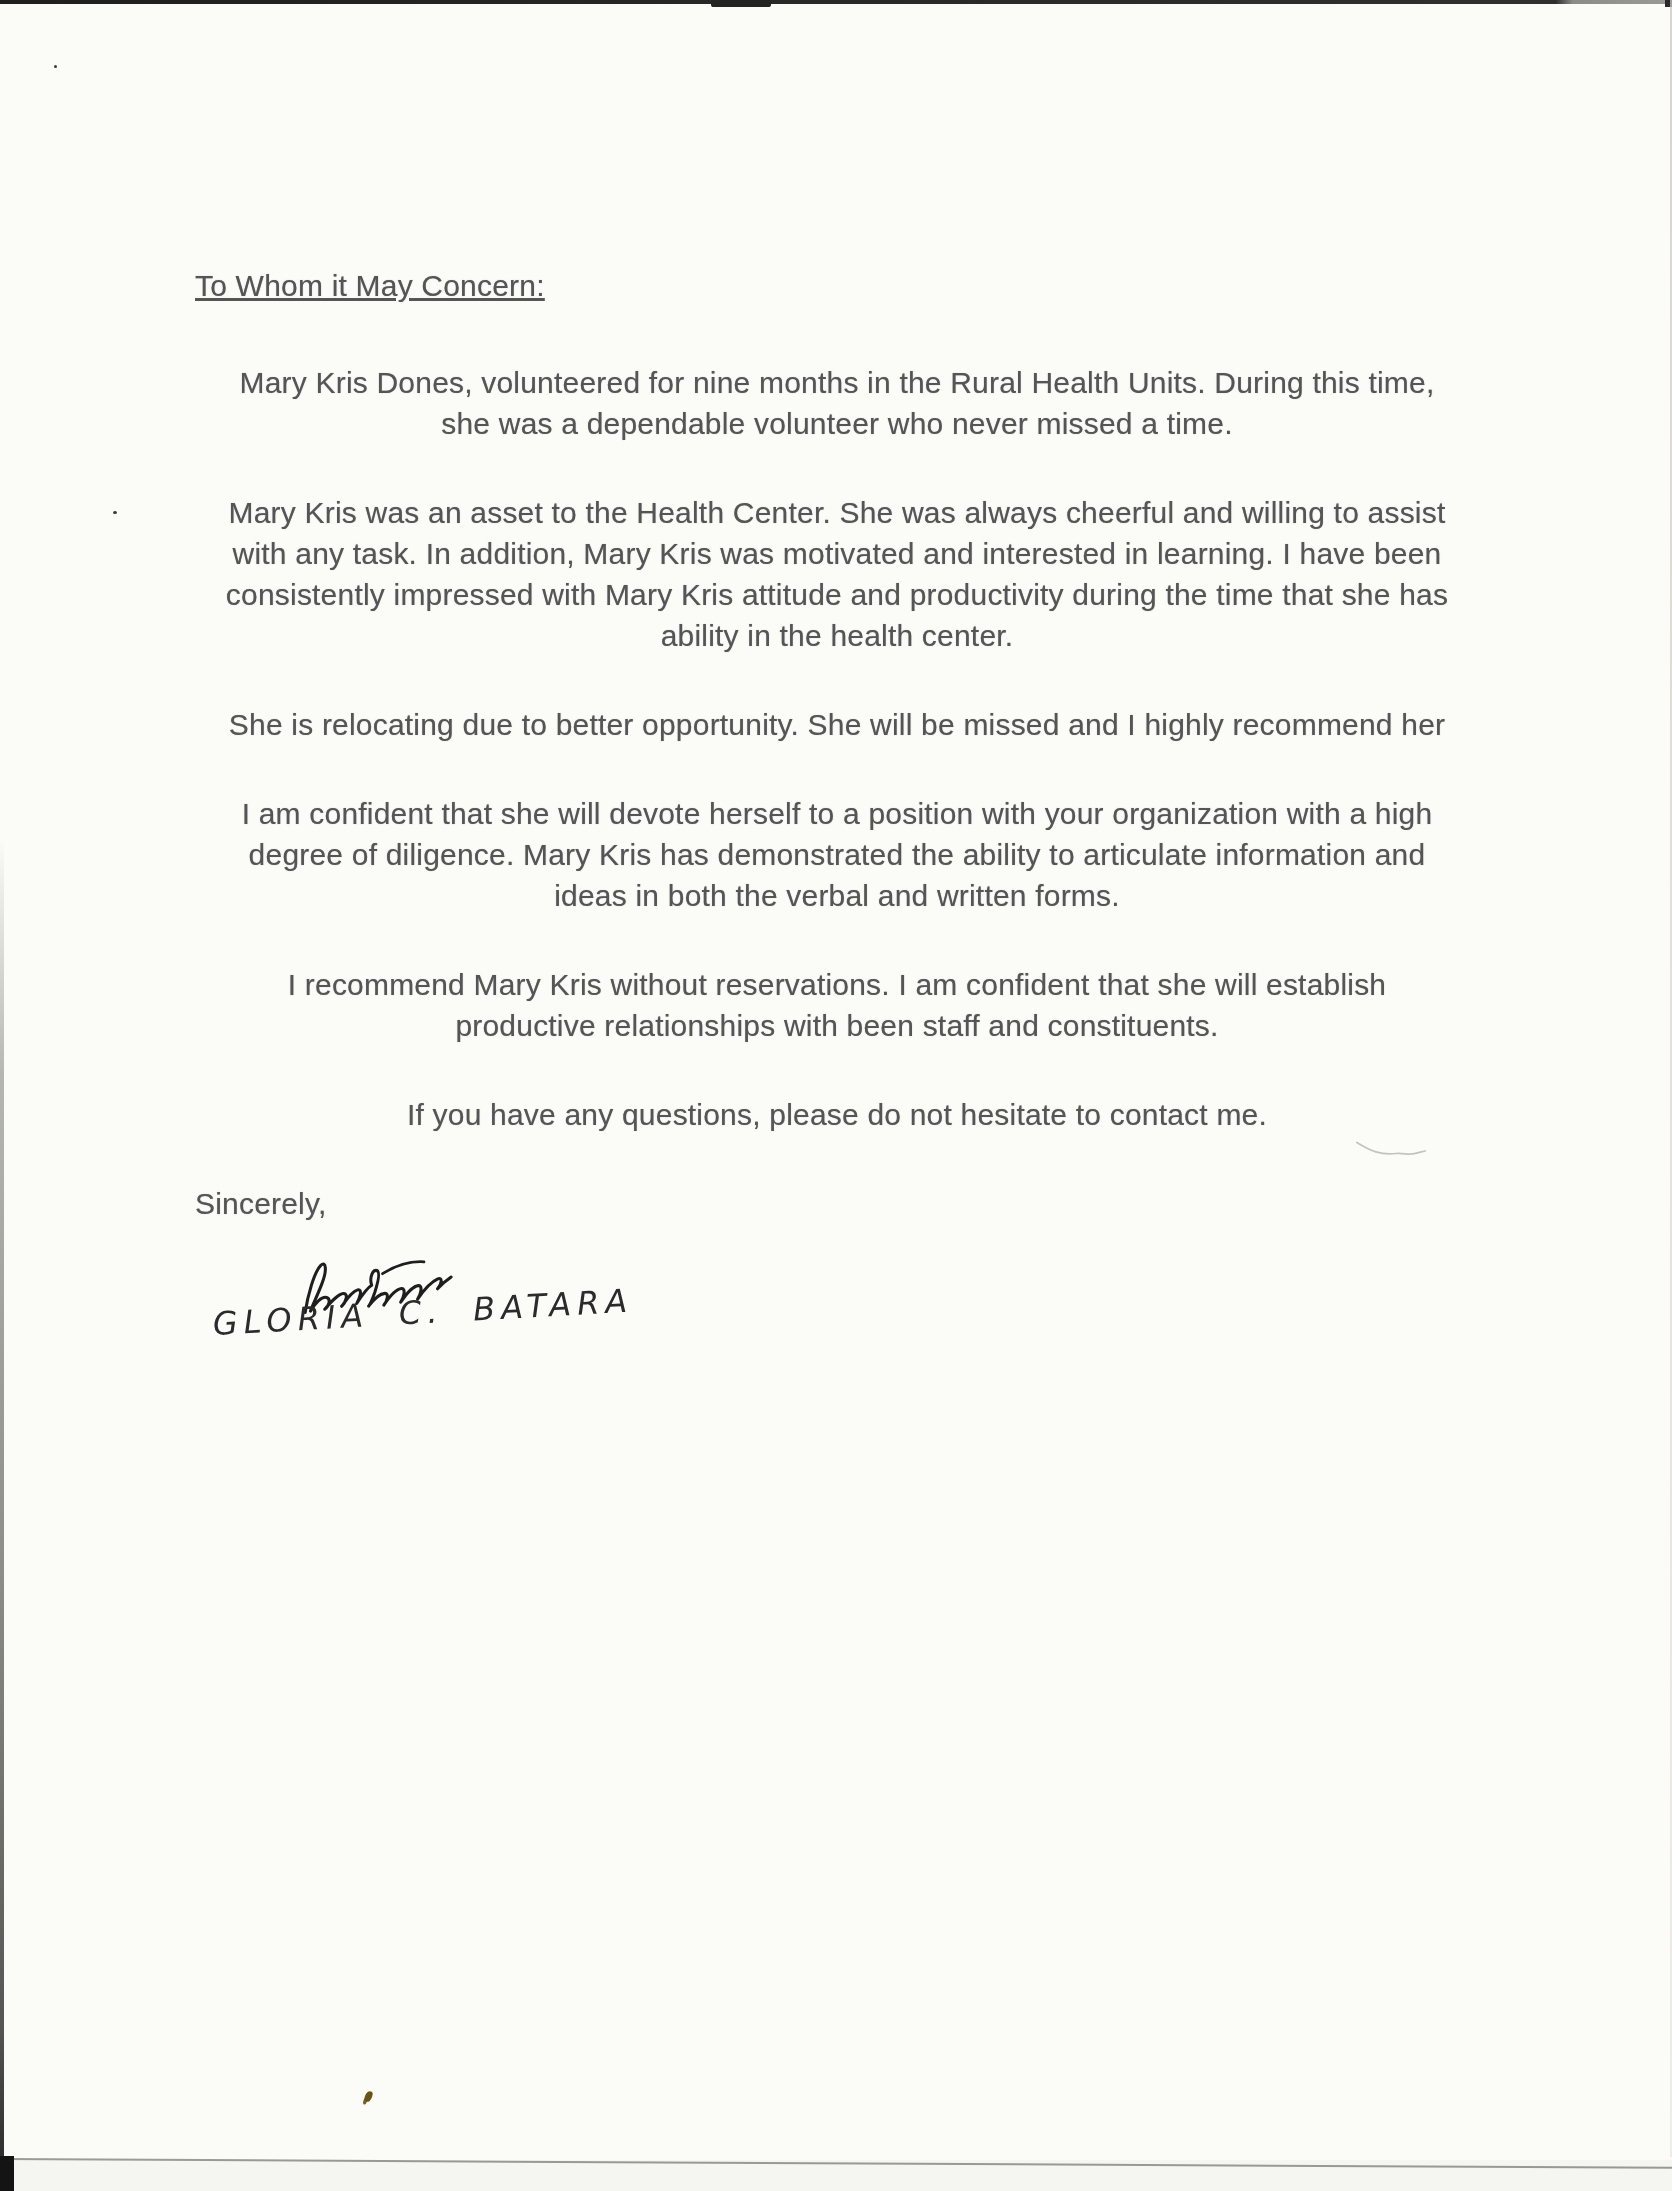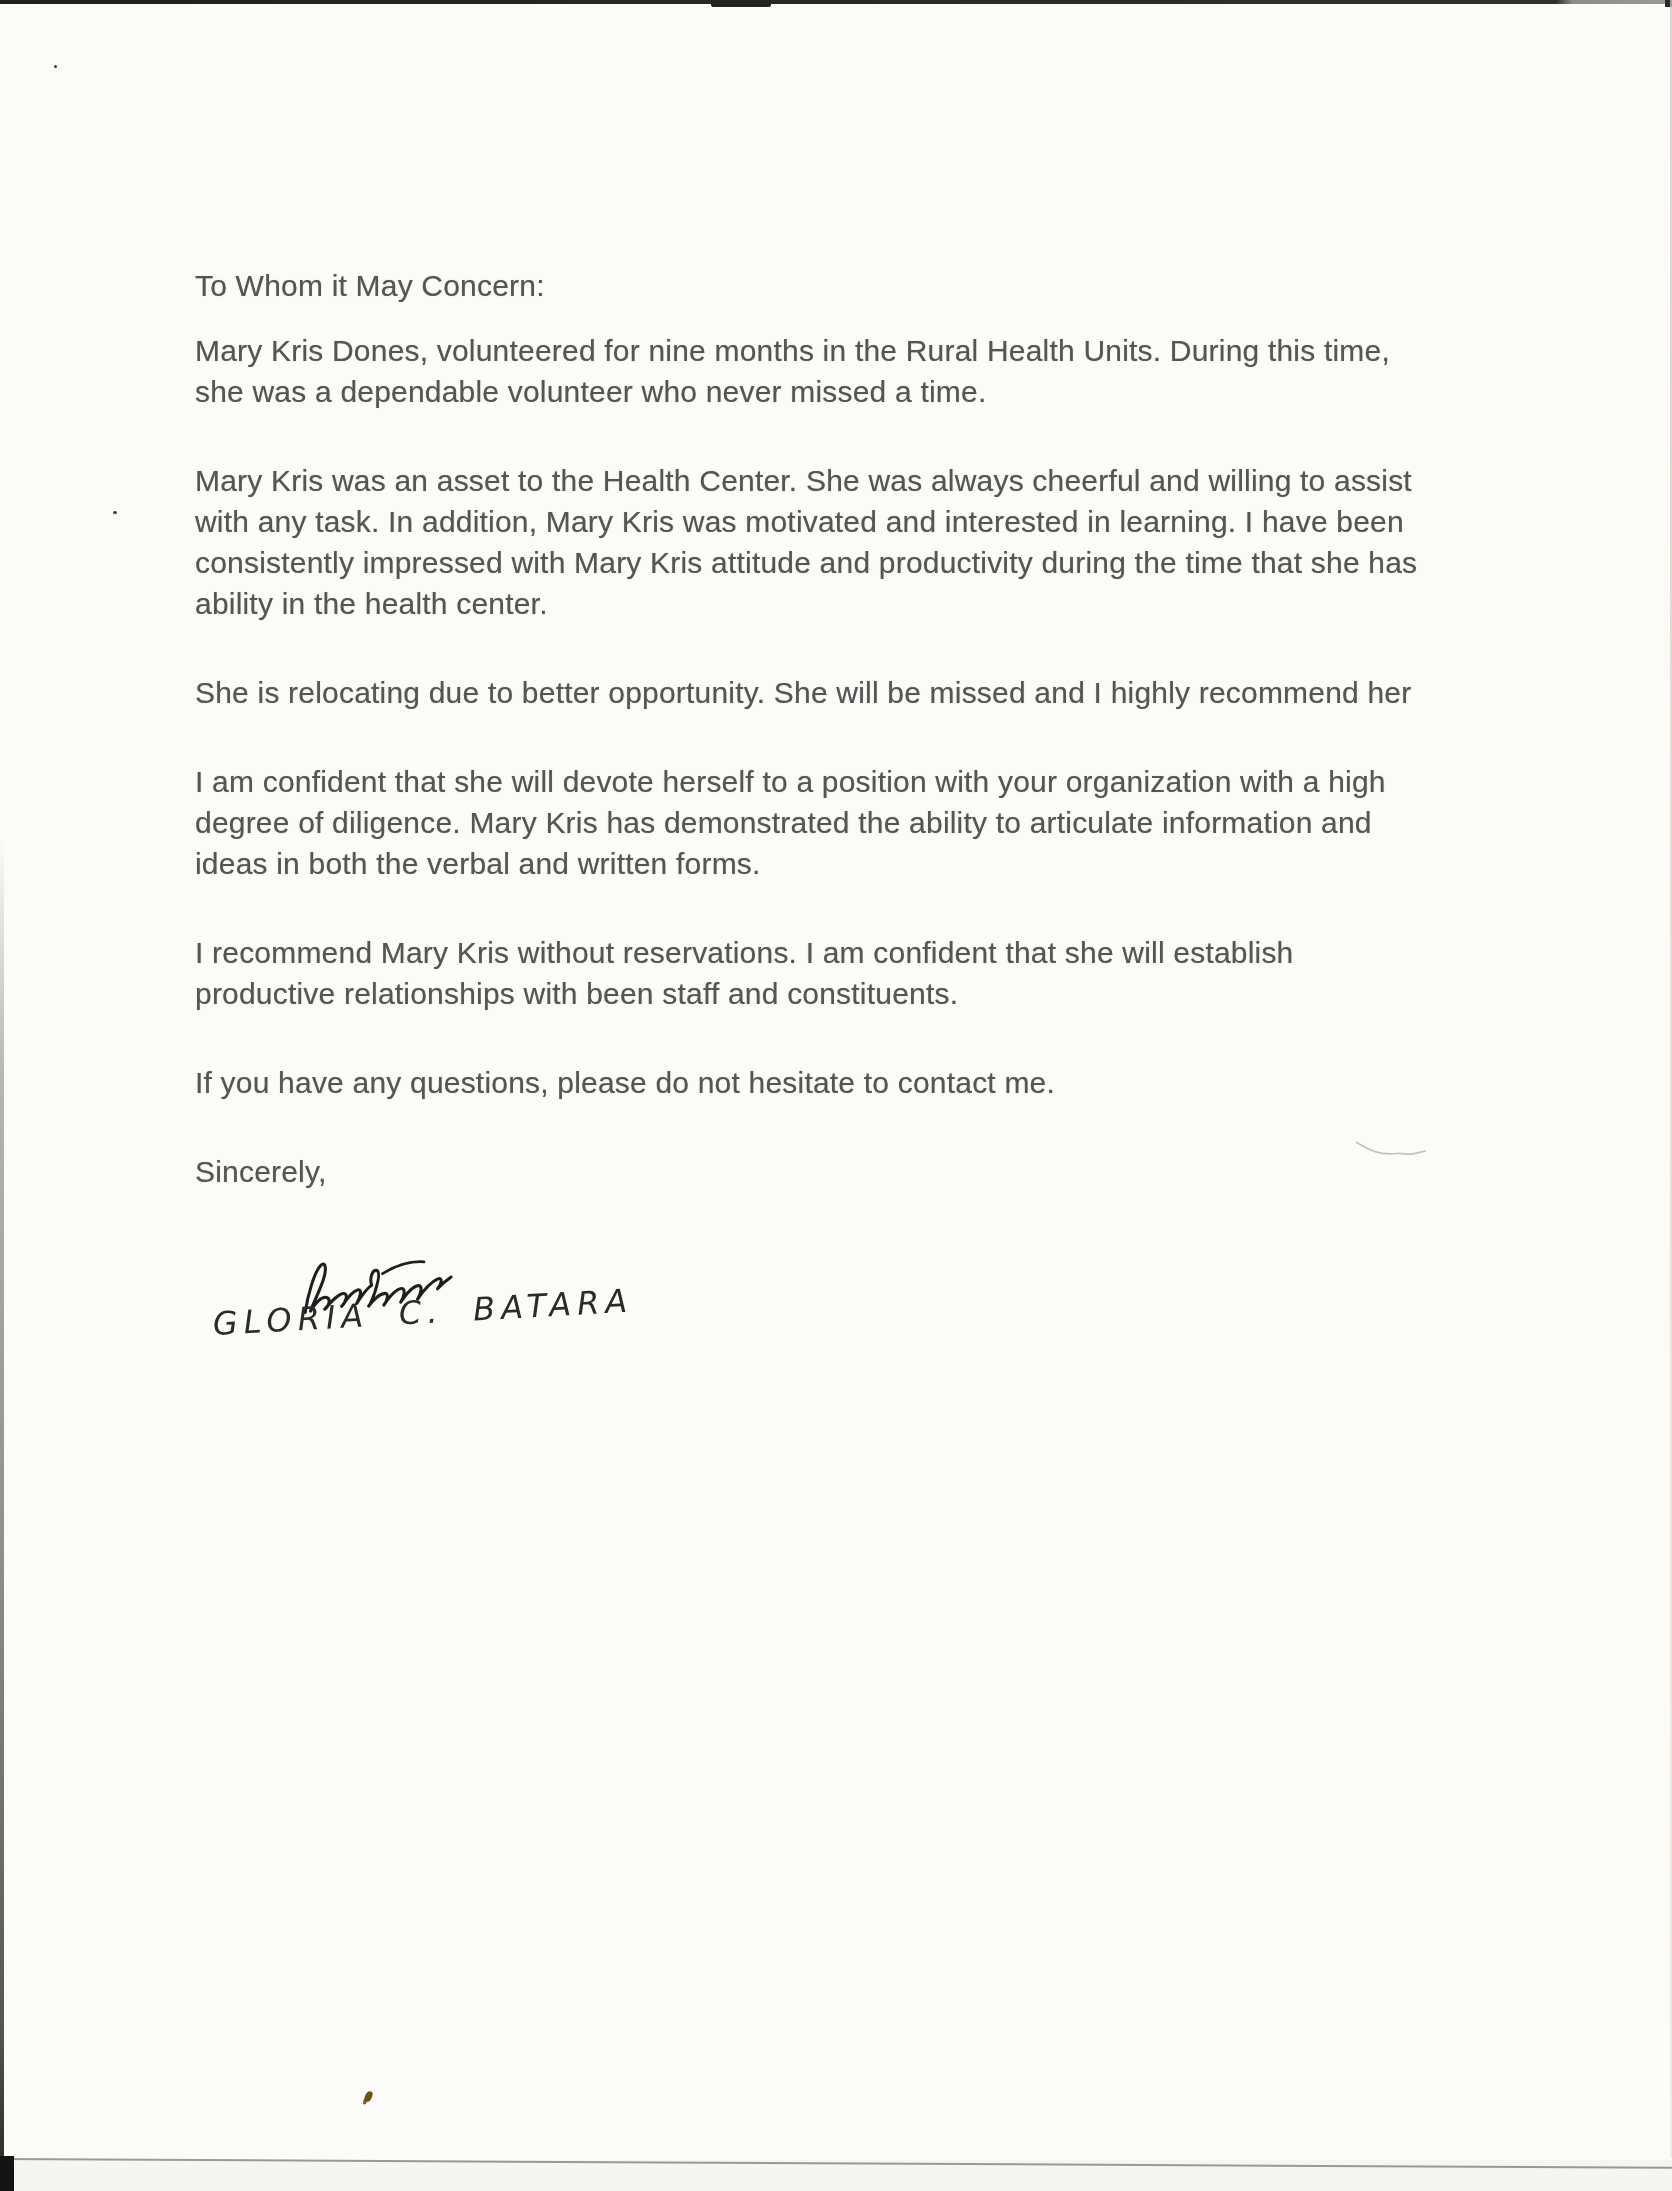--- a/index.html
+++ b/index.html
@@ -49,22 +49,22 @@
   }
   .crease{position:absolute;left:1355px;top:1139px;}
   
   .letter{
     position:absolute;left:195px;top:265px;width:1284px;
     font-size:30px;line-height:41px;color:var(--ink,#555);
     letter-spacing:0.2px;
     text-shadow:0 0 0.9px rgba(88,88,88,.55);
   }
   .line{white-space:nowrap;}
-  .salutation{margin-bottom:24px;}
-  .para{margin-bottom:48px;}
+  .salutation{margin-bottom:56px;text-decoration:underline;}
+  .para{margin-bottom:48px;text-align:center;}
   .closing{margin-bottom:0;}
   .sig-scribble{
     position:absolute;left:298px;top:1253px;
     transform:rotate(-4deg);
   }
   .sig-name{
     position:absolute;left:214px;top:1305px;
     font-family:"DejaVu Sans",sans-serif;font-style:italic;
     font-size:32px;color:#2b2b2b;letter-spacing:6px;word-spacing:13.7px;
     transform:rotate(-3.2deg);transform-origin:left bottom;

